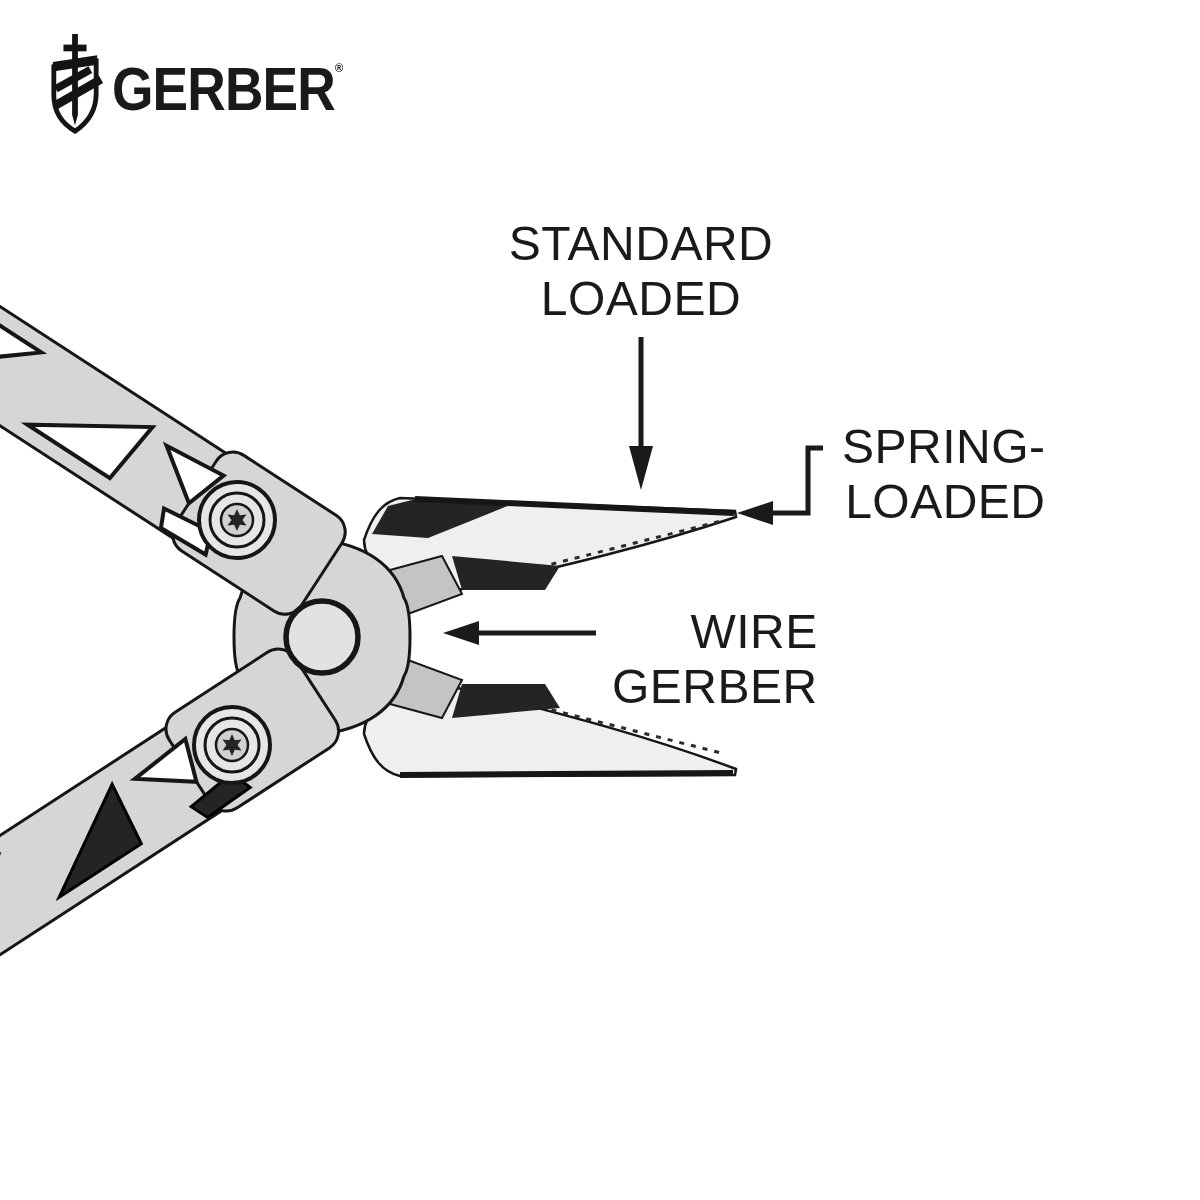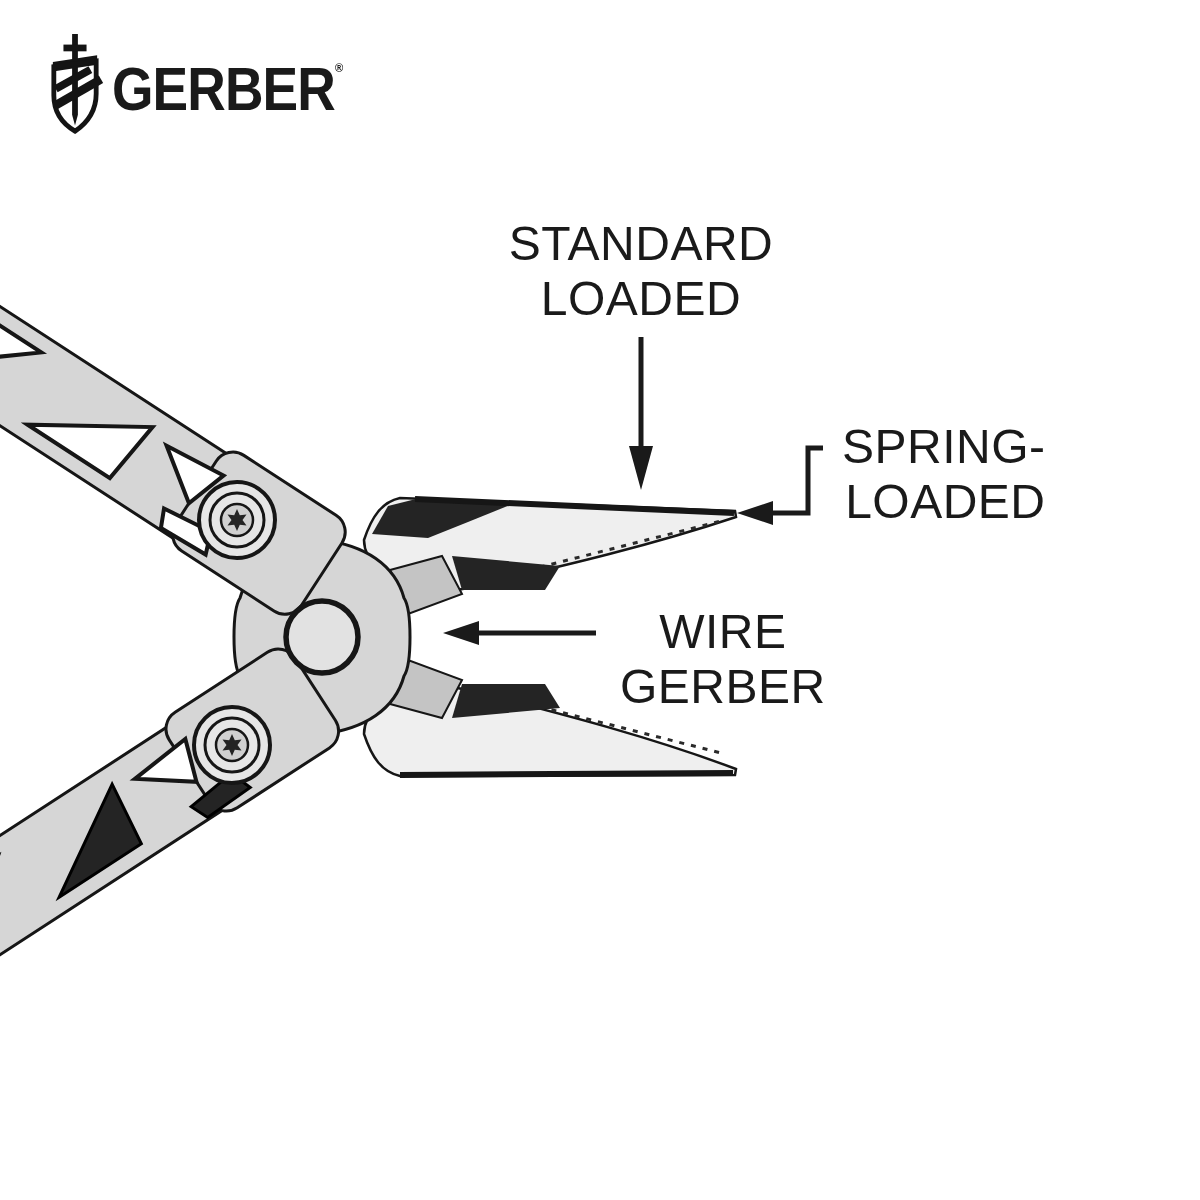--- a/index.html
+++ b/index.html
@@ -23,21 +23,21 @@
   }
   .brand sup{font-size:13px;vertical-align:top;line-height:20px;}
   
   .callout{
     position:absolute;font-weight:normal;color:var(--text,#1a1a1a);
     font-size:48px;line-height:55px;letter-spacing:0.5px;white-space:nowrap;
   }
   .callout .ln{display:block;}
   #callout-standard{left:491px;top:216px;width:300px;text-align:center;}
   #callout-spring{left:842px;top:419px;text-align:right;}
-  #callout-wire{left:612px;top:604px;text-align:center;margin-left:8px;}
+  #callout-wire{left:612px;top:604px;text-align:right;}
   
   .metal{fill:var(--metal-mid,#d6d6d6);stroke:var(--outline,#161616);stroke-width:3;}
   .metal-lt{fill:var(--metal-light,#efefef);stroke:var(--outline,#161616);stroke-width:2.5;}
   .hole-open{fill:#ffffff;stroke:var(--outline,#161616);stroke-width:4;}
   .hole-dark{fill:var(--metal-dark,#1c1c1c);stroke:#000;stroke-width:3;}
   .dark{fill:var(--metal-dark,#262626);stroke:none;}
   .pad{fill:#c4c4c4;stroke:var(--outline,#161616);stroke-width:2;}
   .arrow-line{stroke:var(--text,#1a1a1a);stroke-width:5;fill:none;}
   .arrow-head{fill:var(--text,#1a1a1a);stroke:none;}
   .serration{stroke:#2a2a2a;stroke-width:3;fill:none;stroke-dasharray:5 7;}

